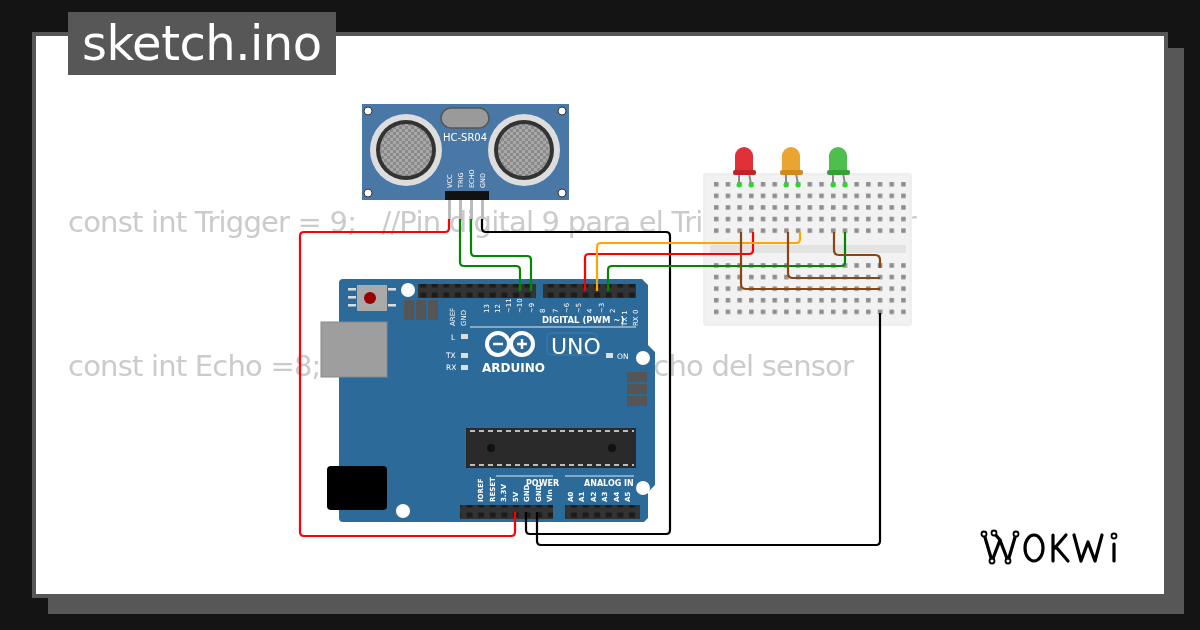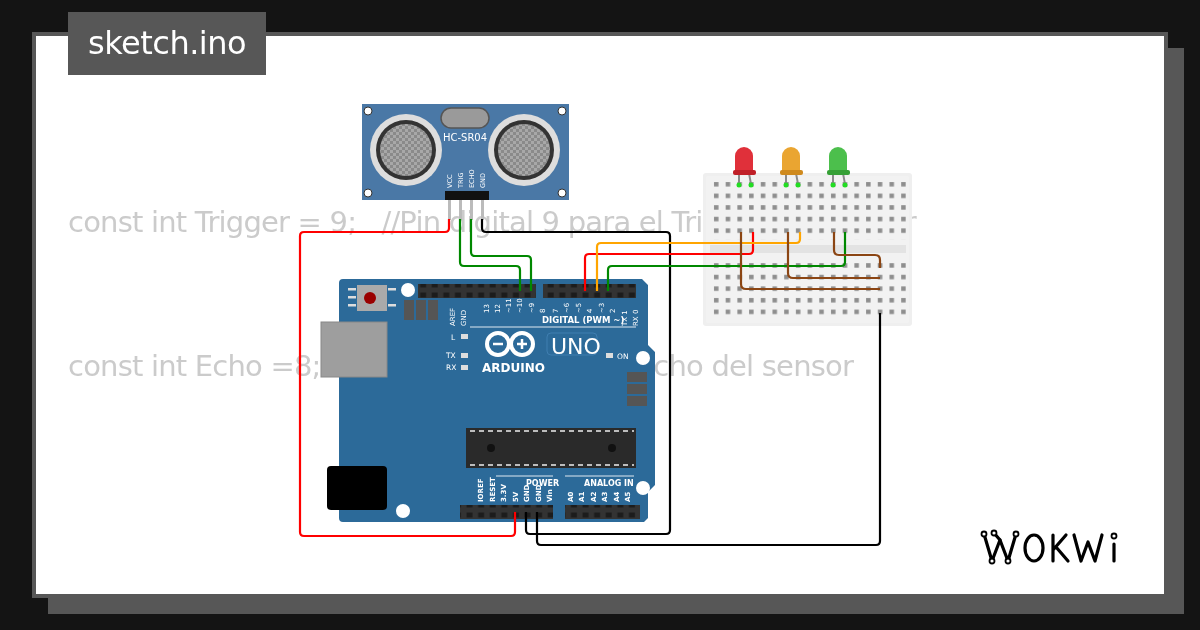--- a/index.html
+++ b/index.html
@@ -1,19 +1,19 @@
 <!DOCTYPE html>
 <html><head>
 <meta charset="utf-8">
 <style>
   html,body{margin:0;padding:0;}
   body{width:1200px;height:630px;background:#141414;position:relative;overflow:hidden;font-family:"DejaVu Sans",sans-serif;}
   .shadow{position:absolute;left:48px;top:48px;width:1136px;height:566px;background:#575757;}
   .panel{position:absolute;left:32px;top:32px;width:1128px;height:558px;background:#ffffff;border:4px solid #575757;overflow:hidden;}
-  .title-tab{position:absolute;left:68px;top:12px;height:63px;padding:0 20px;background:#575757;color:#ffffff;font-family:"DejaVu Sans",sans-serif;font-size:32px;line-height:63px;z-index:5;letter-spacing:-0.5px;}
+  .title-tab{position:absolute;left:68px;top:12px;height:63px;padding:0 14px;background:#575757;color:#ffffff;font-family:"DejaVu Sans",sans-serif;font-size:48px;line-height:63px;z-index:5;letter-spacing:-0.5px;}
   .code{position:absolute;left:32px;top:66px;font-family:"DejaVu Sans",sans-serif;font-size:29px;color:#cbcbcb;line-height:48px;white-space:pre;letter-spacing:-0.8px;}
   .code .line{height:48px;}
   .circuit{position:absolute;left:0;top:0;width:1200px;height:630px;z-index:3;}
   .logo{position:absolute;left:978px;top:524px;z-index:4;}
 </style>
 </head>
 <body>
 
 <div class="shadow"></div>
 <div class="panel">

